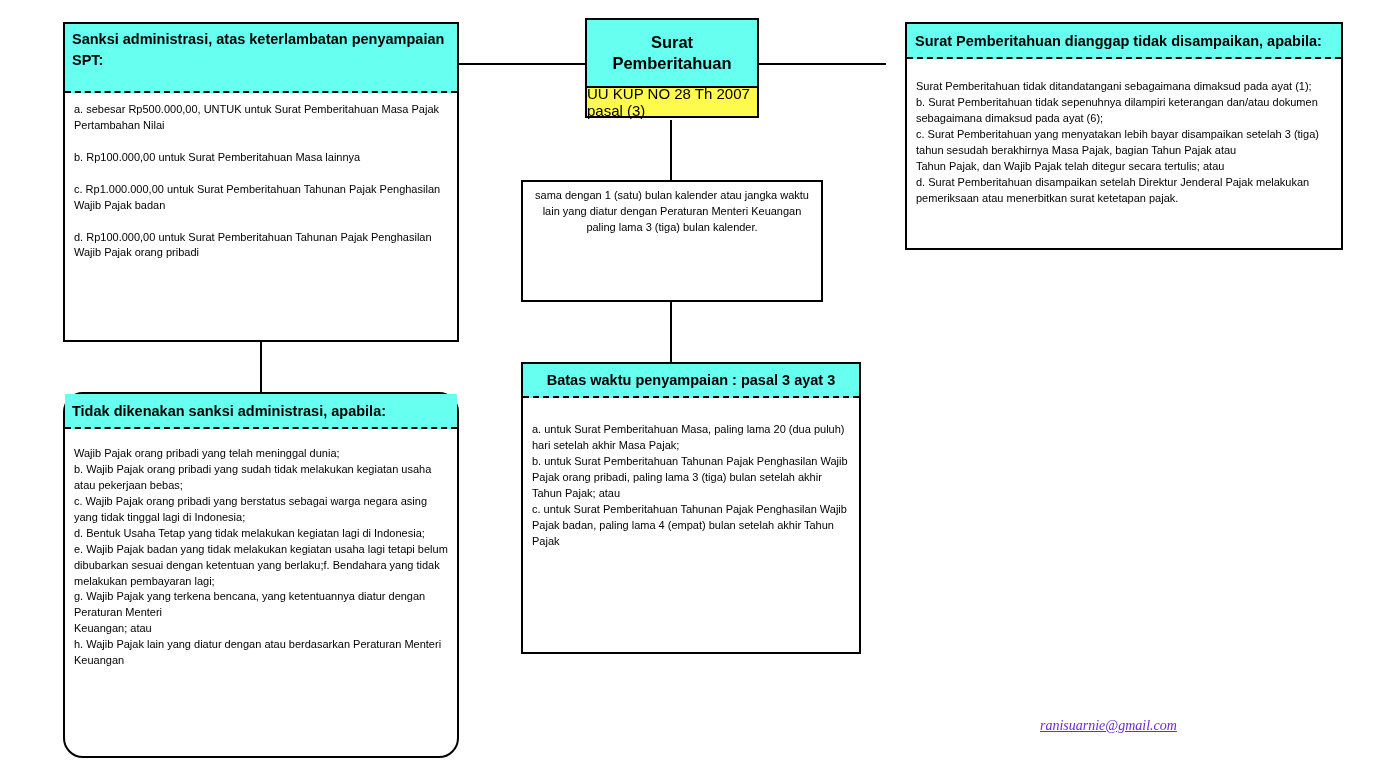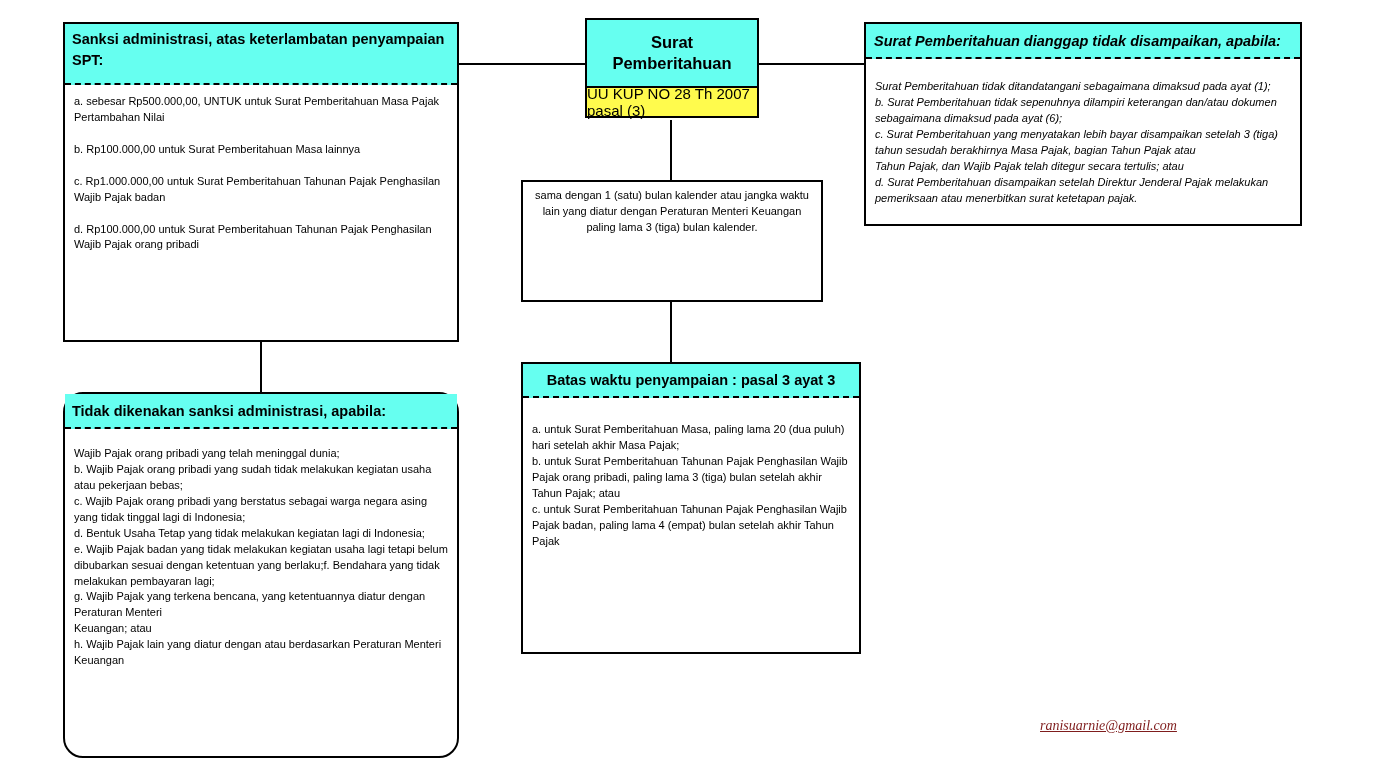--- a/index.html
+++ b/index.html
@@ -37,21 +37,21 @@
     box-sizing: border-box;
     border: 2px solid #000000;
     background: #ffffff;
   }
   .box-header {
     background: #66FFF0;
     border-bottom: 2px dashed #000000;
     font-weight: bold;
     font-size: 14.5px;
     line-height: 1.45;
-    padding: 5px 7px 12px 7px;
+    padding: 5px 7px 20px 7px;
     box-sizing: border-box;
   }
   .box-body {
     padding: 10px 9px 8px 9px;
     font-size: 11px;
     line-height: 1.45;
     box-sizing: border-box;
     white-space: pre-line;
   }
 
@@ -115,34 +115,34 @@
     left: 521px; top: 362px;
     width: 340px; height: 292px;
   }
   #box-batas .box-header {
     text-align: center;
     padding: 6px 7px 5px 7px;
   }
   #box-batas .box-body { padding-top: 24px; }
 
   #box-dianggap {
-    left: 864px; top: 22px;
-    width: 438px; height: 204px; font-style: italic;
+    left: 905px; top: 22px;
+    width: 438px; height: 228px;
   }
   #box-dianggap .box-header { padding: 7px 8px 5px 8px; }
   #box-dianggap .box-body { padding-top: 20px; padding-left: 9px; }
 
   
   #email-credit {
     position: absolute;
     left: 1040px; top: 718px;
     font-family: "Liberation Serif", serif;
     font-style: italic;
     font-size: 14px;
-    color: #7f1d1d;
+    color: #6d28d9;
     text-decoration: underline;
     white-space: nowrap;
   }
 </style>
 </head>
 <body>
 
 <div class="canvas">
 
   <div class="line-h" style="left:459px; top:63px; width:128px;"></div>

